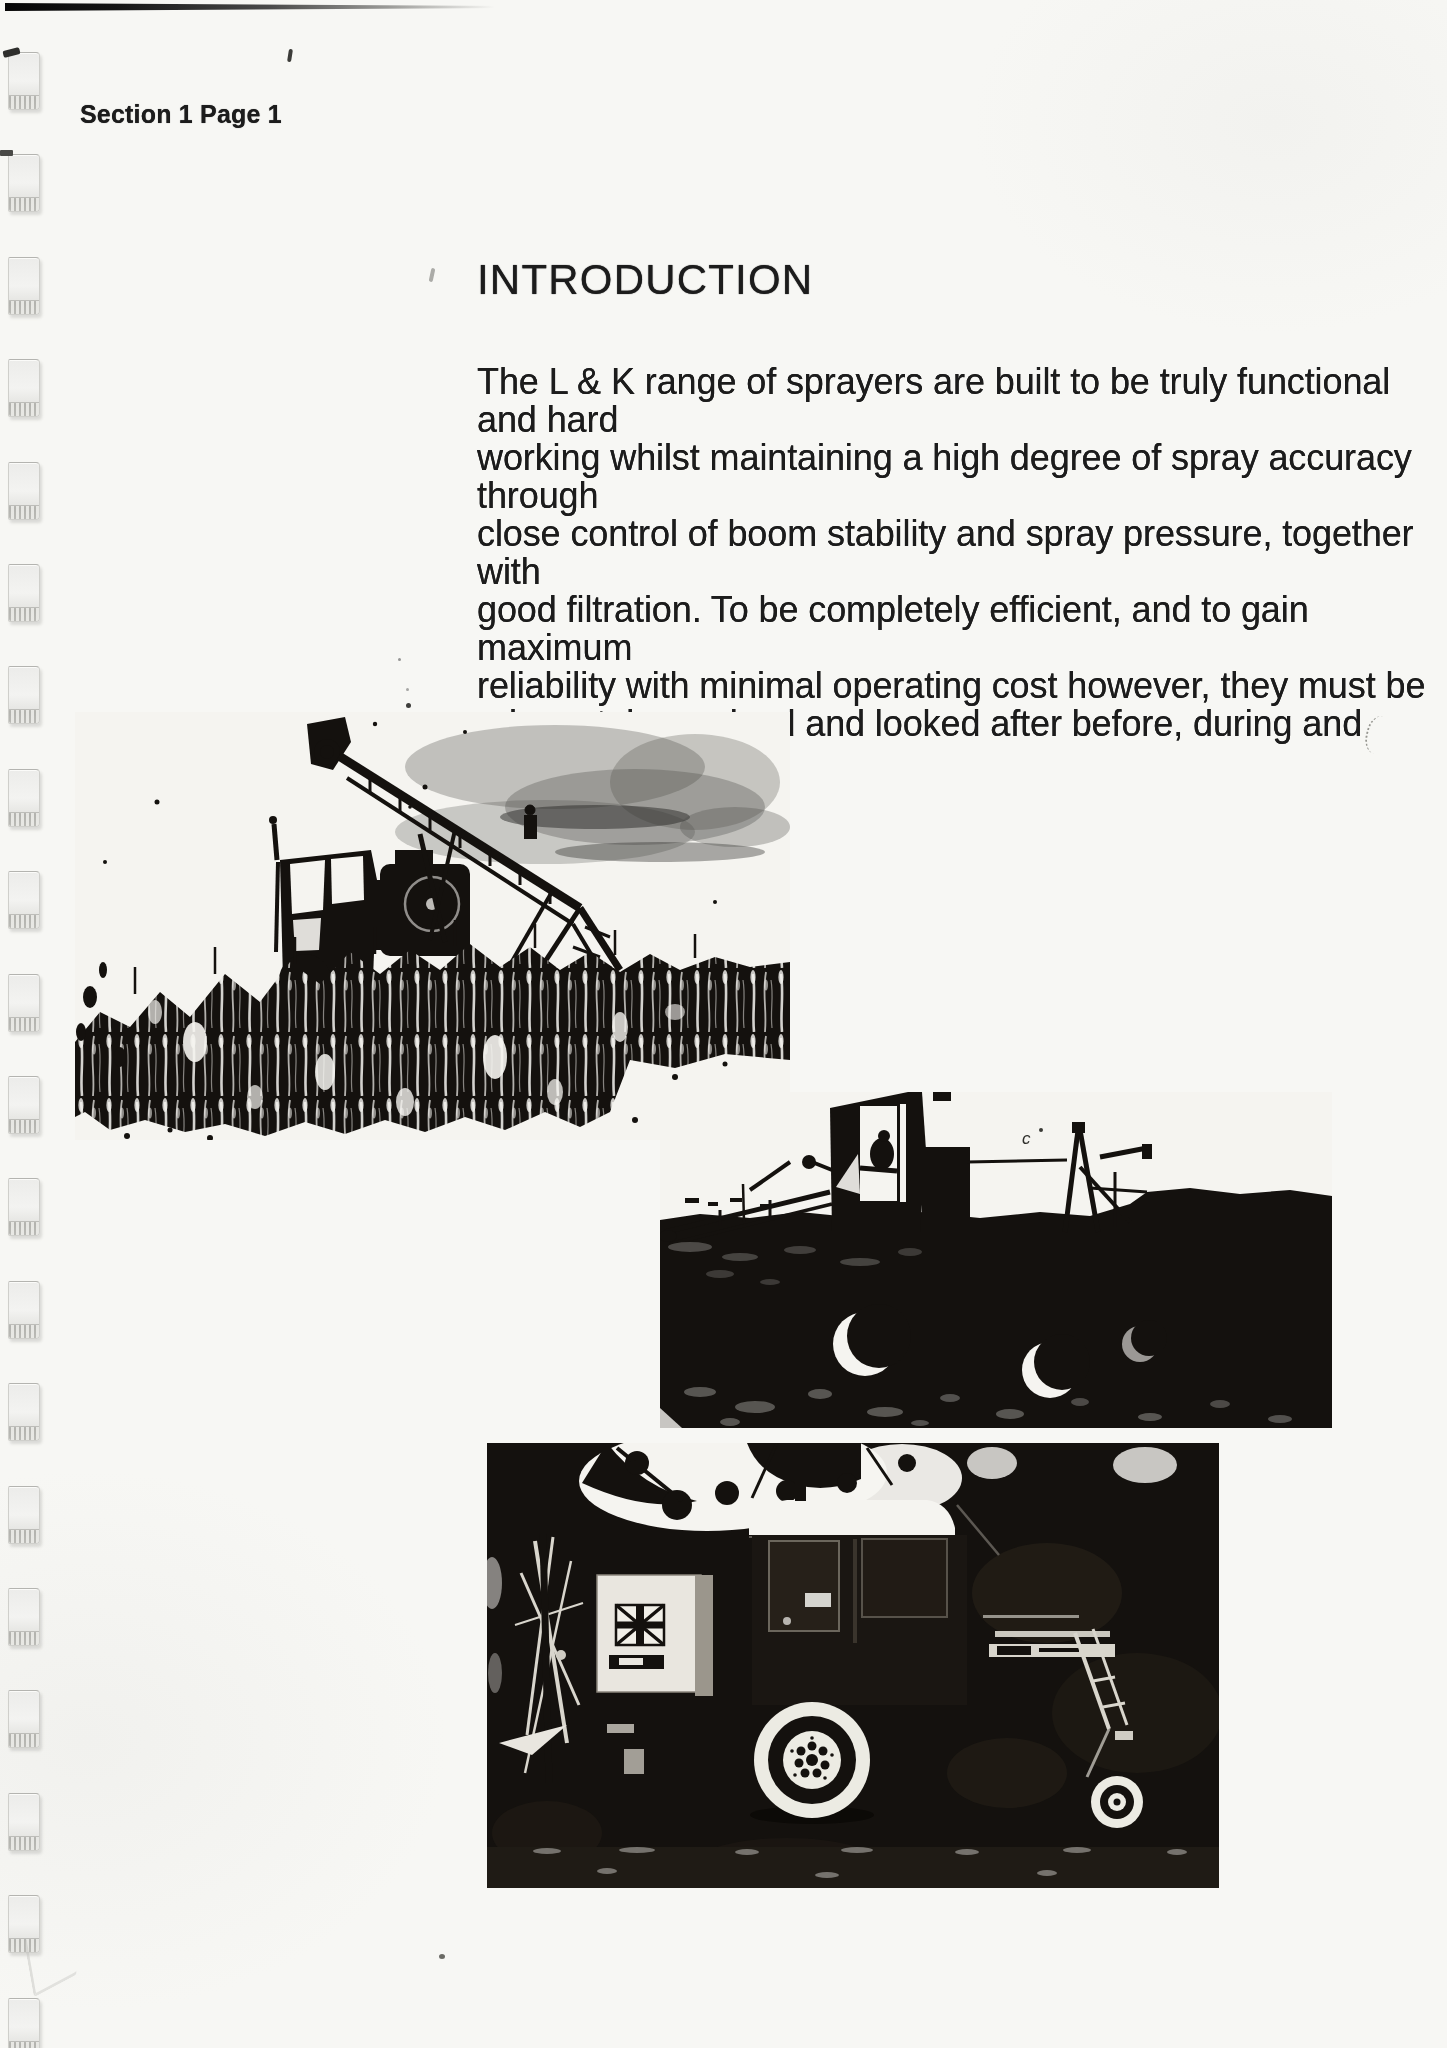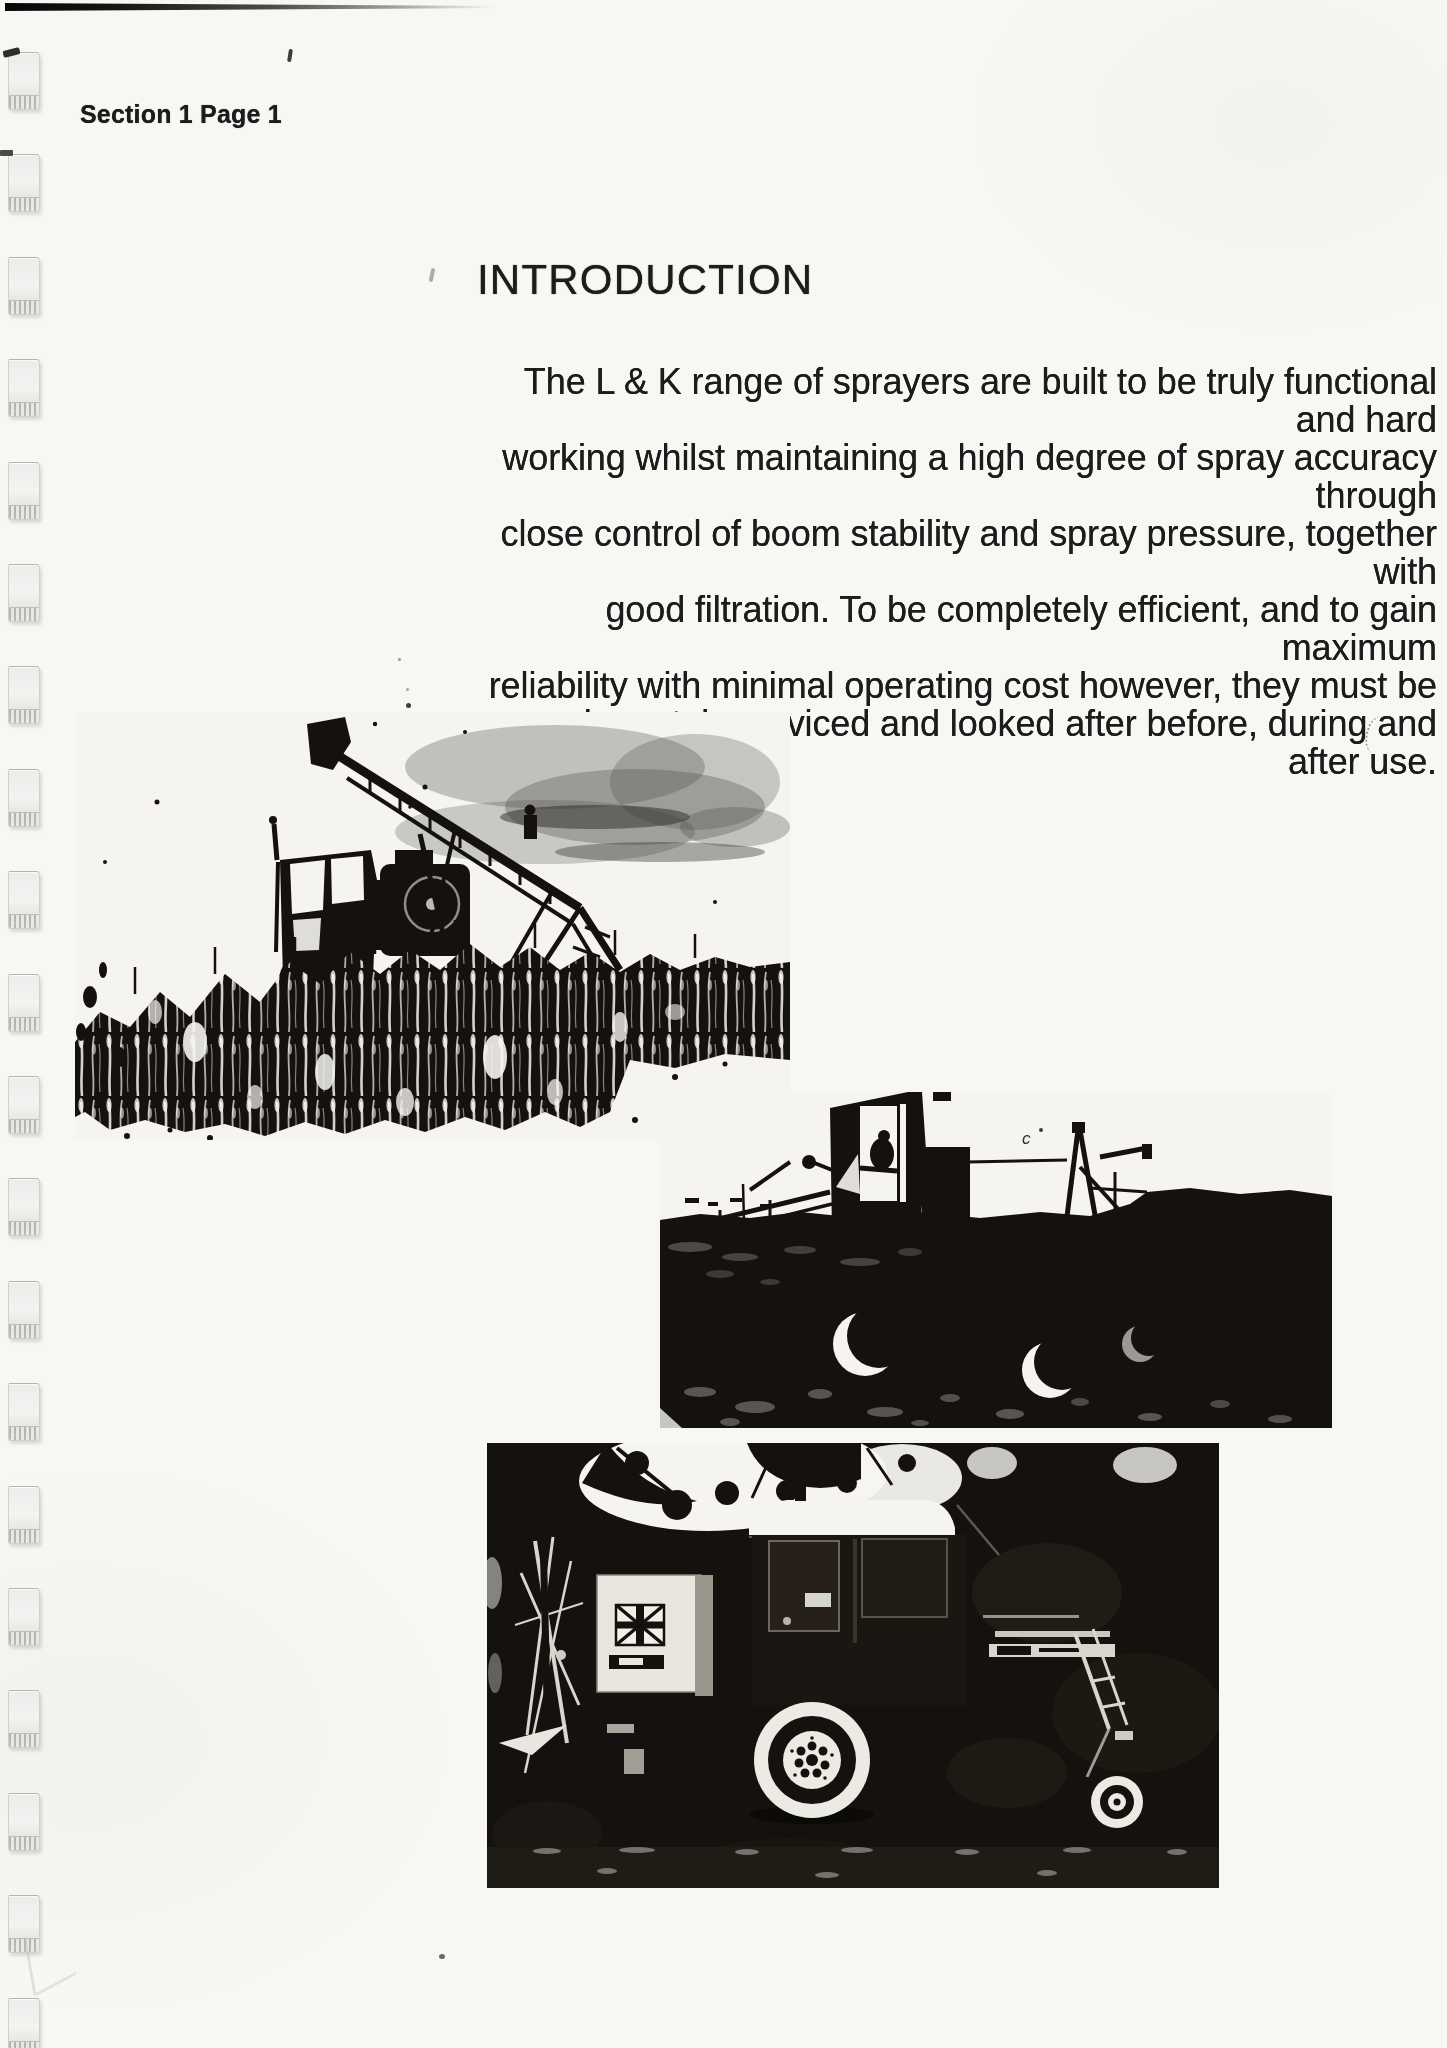--- a/index.html
+++ b/index.html
@@ -5,21 +5,21 @@
   html,body{margin:0;padding:0;}
   body{
     width:1447px;height:2048px;position:relative;overflow:hidden;
     background:
       radial-gradient(ellipse 500px 350px at 88% 6%, #f2f2ef 0%, rgba(242,242,239,0) 60%),
       radial-gradient(ellipse 600px 450px at 6% 85%, #f1f1ee 0%, rgba(241,241,238,0) 60%),
       var(--paper, #f7f7f4);
     font-family:"Liberation Sans", sans-serif;
     color:var(--ink, #1c1c1c);
   }
-  .page{position:absolute;inset:0;text-align:right;}
+  .page{position:absolute;inset:0;}
   .ink{text-shadow:0 0 .7px currentColor;}
   .topline{
     position:absolute;left:5px;top:3px;width:510px;height:8px;
     background:linear-gradient(to right,#060606 0%,#151515 22%,#4a4a4a 52%,#9a9a97 75%,rgba(160,160,157,0) 96%);
     clip-path:polygon(0 0,100% 38%,100% 62%,0 100%);
   }
   .section-label{
     position:absolute;left:80px;top:100px;
     font-size:25px;font-weight:bold;letter-spacing:.2px;
   }

